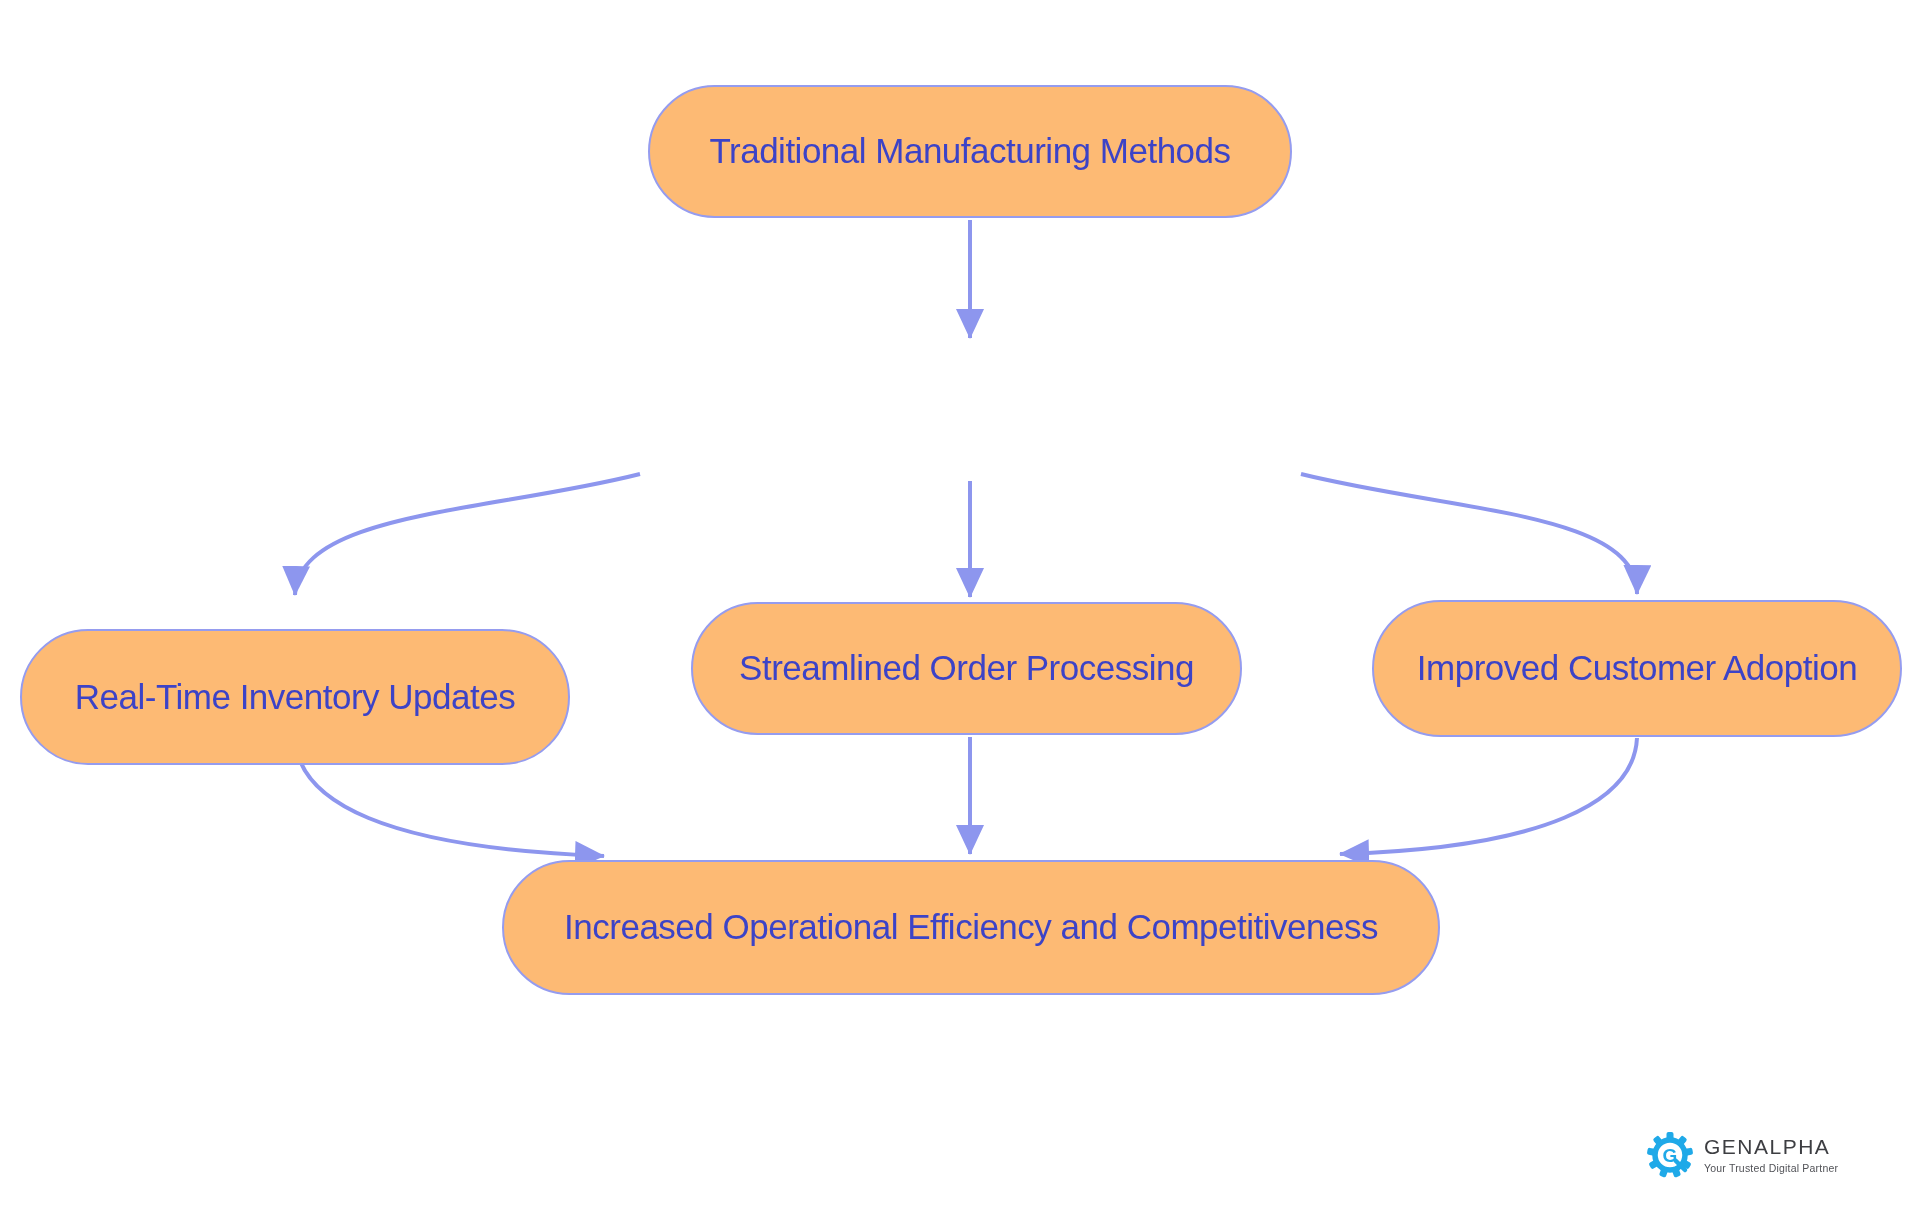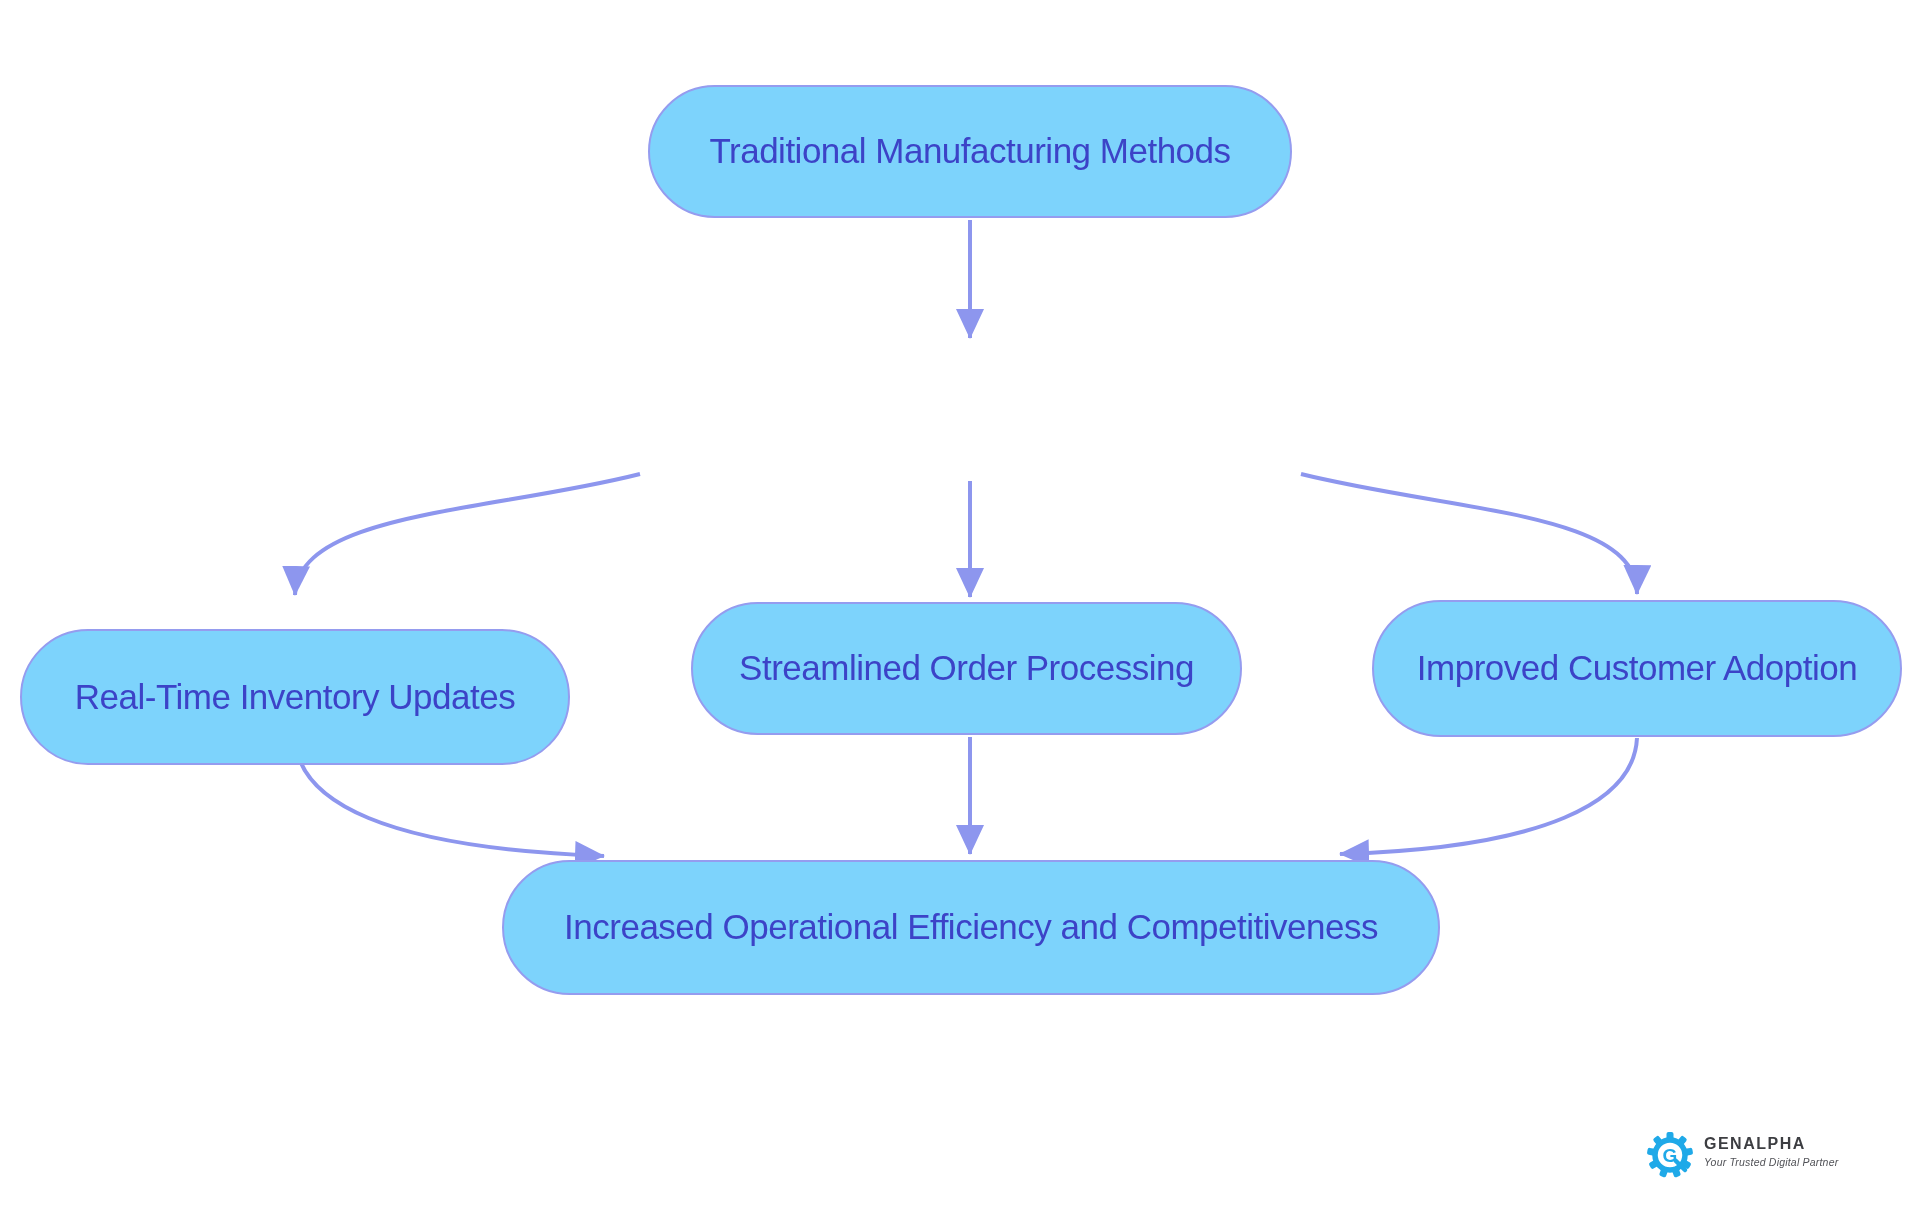--- a/index.html
+++ b/index.html
@@ -7,21 +7,21 @@
     position:relative;
     width:1920px;height:1215px;
     background:#ffffff;
     font-family:"Liberation Sans", sans-serif;
     overflow:hidden;
   }
   .edges{position:absolute;left:0;top:0;width:1920px;height:1215px;}
   .node{
     position:absolute;
     box-sizing:border-box;
-    background:#7dd3fc;
+    background:#fdba74;
     border:2px solid #959cef;
     border-radius:70px;
     display:flex;align-items:center;justify-content:center;
     text-align:center;
     color:#3c43c7;
     font-size:35px;
     letter-spacing:-0.5px;
     padding:0 34px;
     line-height:1.1;
   }
@@ -31,24 +31,24 @@
   .node-orders{left:691px;top:602px;width:551px;height:133px;justify-content:center;}
   .node-service{left:1372px;top:600px;width:530px;height:137px;}
   .node-efficiency{left:502px;top:860px;width:938px;height:135px;}
 
   .logo{
     position:absolute;left:1645px;top:1130px;
     display:flex;align-items:flex-start;gap:9px;
   }
   .logo-text{display:flex;flex-direction:column;margin-top:5px;}
   .logo-name{
-    font-size:16px;font-weight:bold;color:#3d3e42;letter-spacing:1.5px;
+    font-size:21px;font-weight:normal;color:#3d3e42;letter-spacing:1.5px;
   }
   .logo-tagline{
-    font-size:10.5px;font-style:italic;color:#515257;margin-top:3px;letter-spacing:0.2px;
+    font-size:10.5px;color:#515257;margin-top:3px;letter-spacing:0.2px;
   }
 </style>
 </head>
 <body>
 
 <div class="canvas">
 
   <svg class="edges" width="1920" height="1215" viewBox="0 0 1920 1215" fill="none">
     <defs>
       <marker id="arrow" markerUnits="userSpaceOnUse" markerWidth="32" markerHeight="30" refX="29" refY="14" orient="auto">

